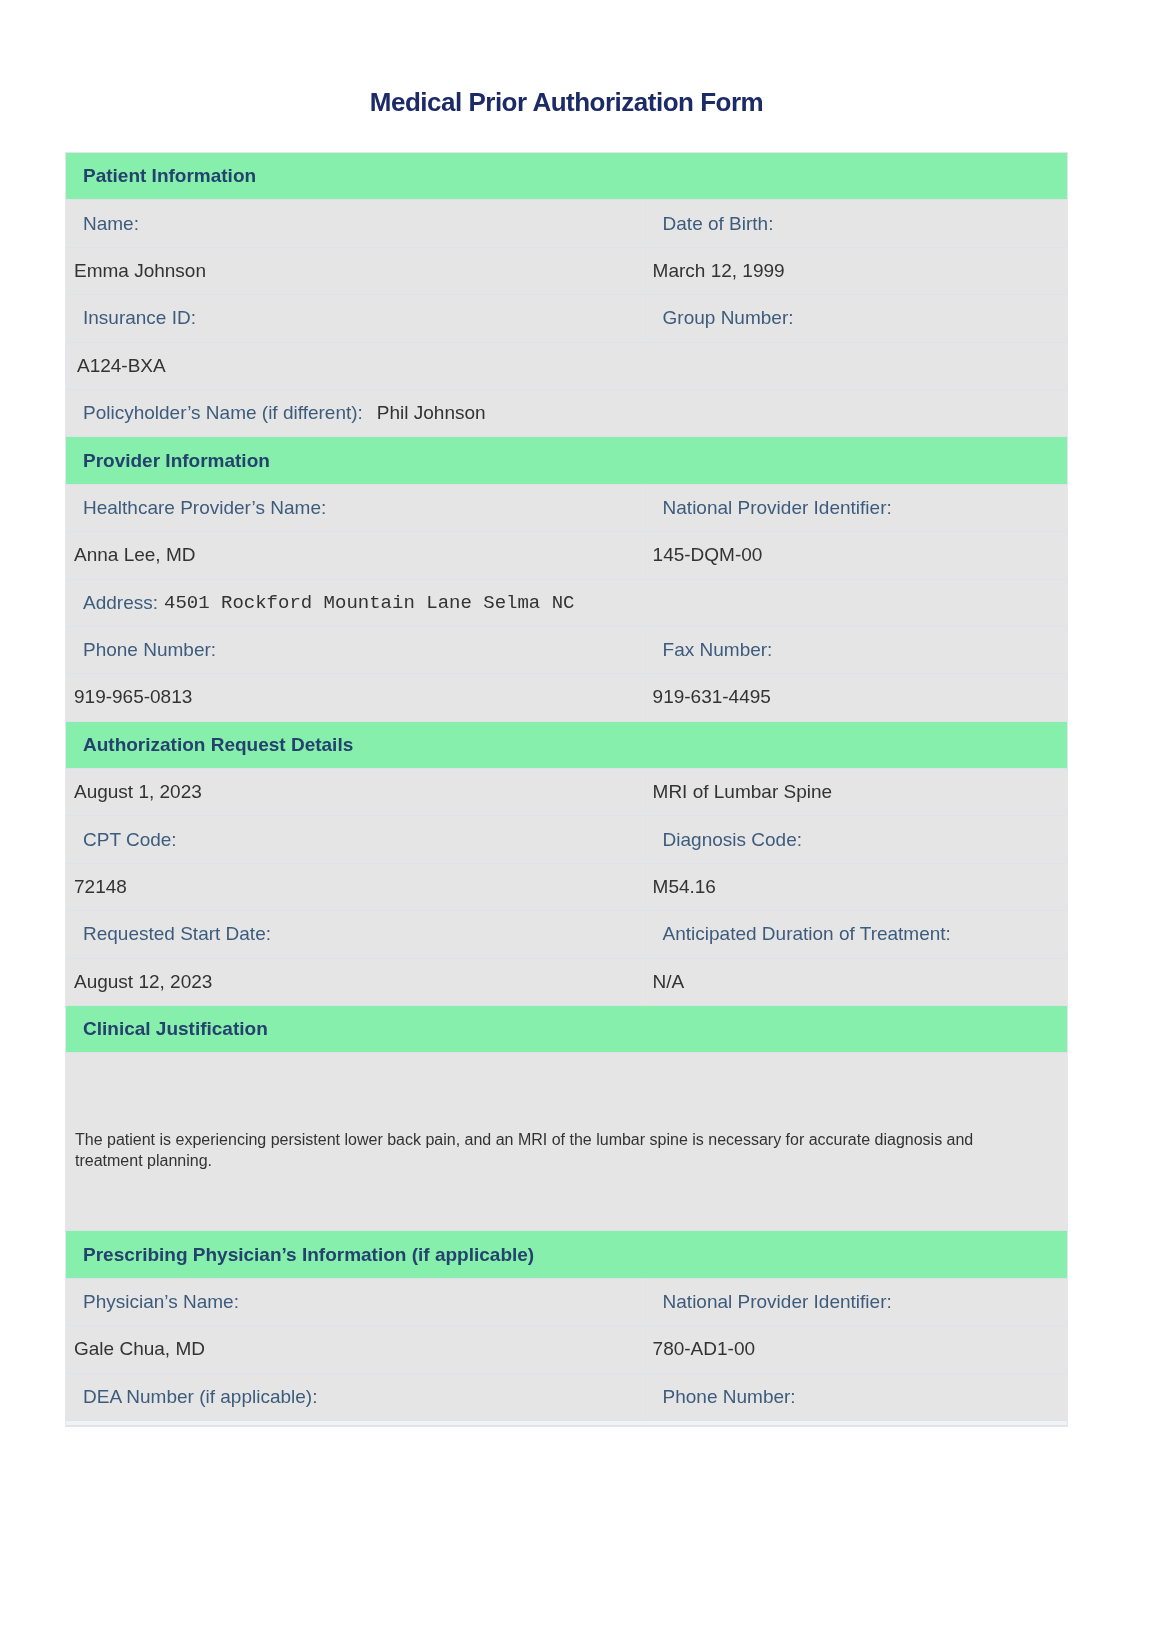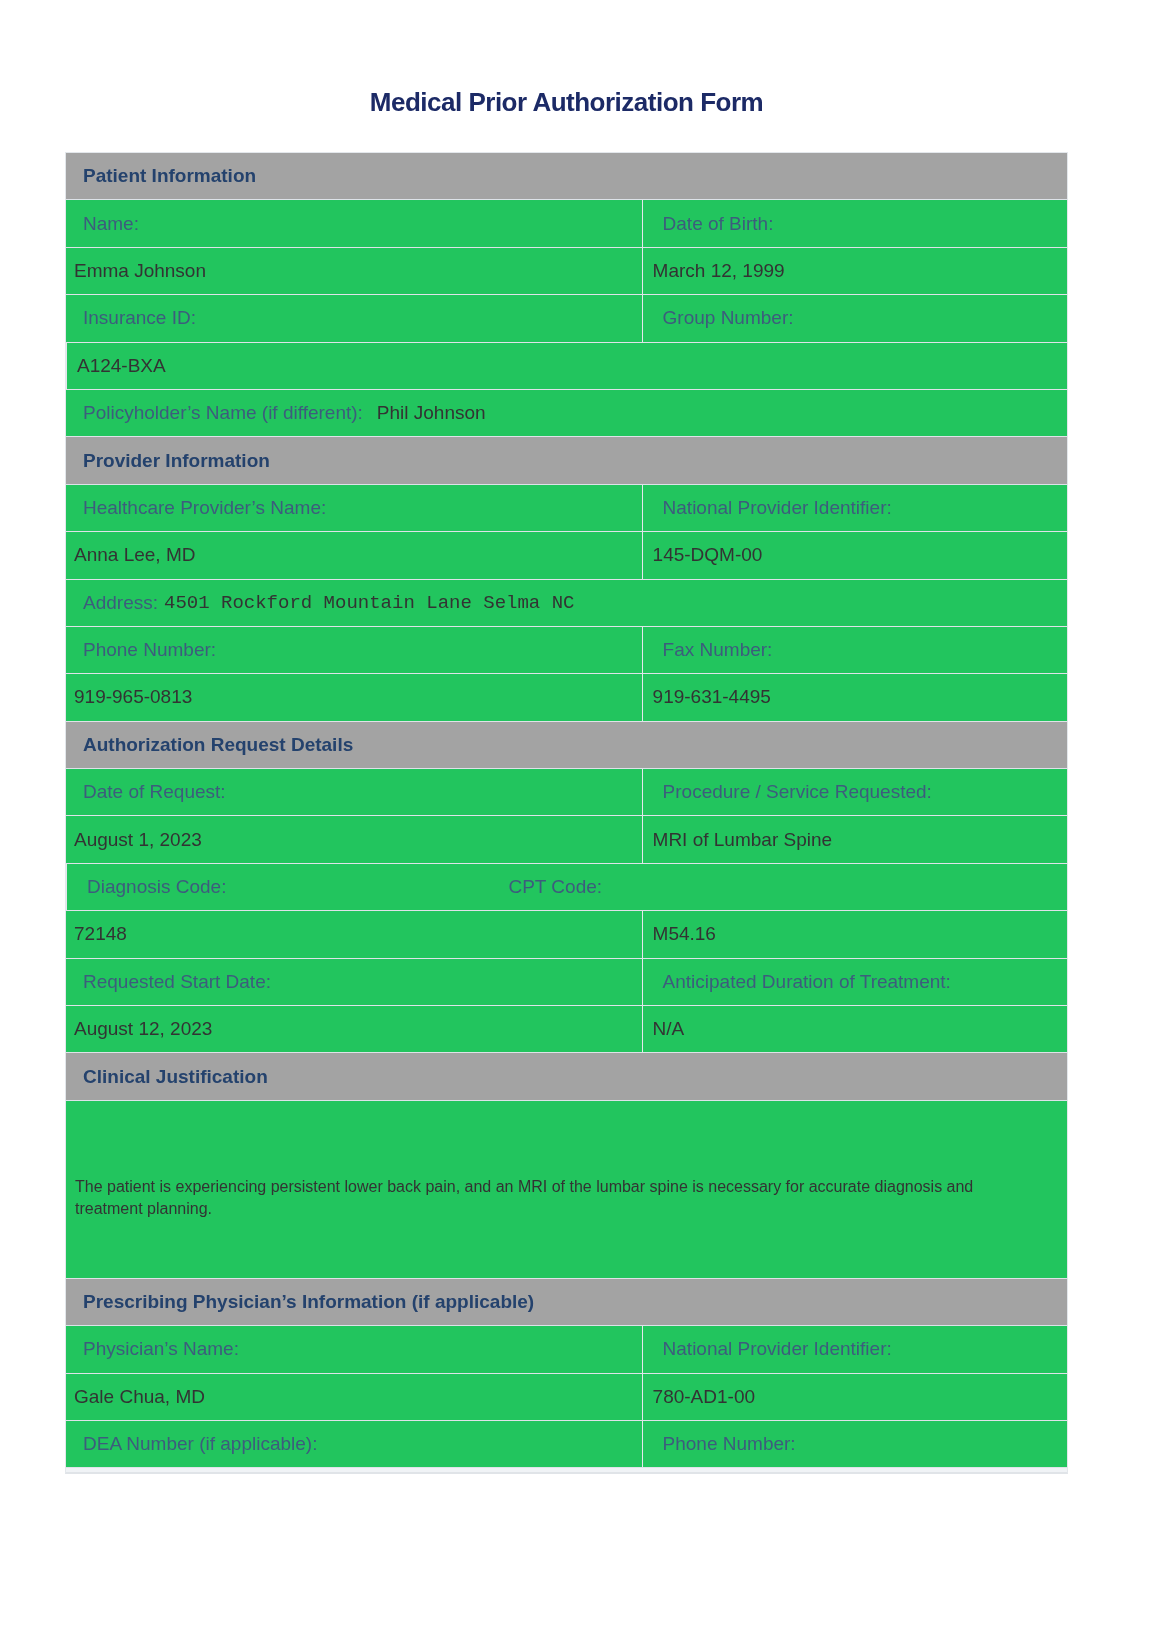--- a/index.html
+++ b/index.html
@@ -31,24 +31,24 @@
   .form-table {
     width: 1003px;
     border: 1px solid #e3e7eb;
     border-bottom: none;
   }
   .row {
     display: flex;
     align-items: stretch;
     height: 47.4px;
     border-bottom: 1px solid #dfe3e8;
-    background: #22c55e;
+    background: #e5e5e5;
   }
   .row.header {
-    background: #a3a3a3;
+    background: #86efac;
     border-bottom: 1px solid #dde2e8;
   }
   .hcell {
     display: flex;
     align-items: center;
     width: 100%;
     padding-left: 17px;
     font-size: 19px;
     font-weight: bold;
     color: #24426d;
@@ -152,30 +152,26 @@
     </div>
     <div class="row two">
       <div class="cell l value">919-965-0813</div>
       <div class="cell r value">919-631-4495</div>
     </div>
 
     <div class="row header">
       <div class="hcell">Authorization Request Details</div>
     </div>
     <div class="row two">
-      <div class="cell l label">Date of Request:</div>
-      <div class="cell r label">Procedure / Service Requested:</div>
-    </div>
-    <div class="row two">
       <div class="cell l value">August 1, 2023</div>
       <div class="cell r value">MRI of Lumbar Spine</div>
     </div>
     <div class="row two">
+      <div class="cell l label">CPT Code:</div>
       <div class="cell r label">Diagnosis Code:</div>
-      <div class="cell l label">CPT Code:</div>
     </div>
     <div class="row two">
       <div class="cell l value">72148</div>
       <div class="cell r value">M54.16</div>
     </div>
     <div class="row two">
       <div class="cell l label">Requested Start Date:</div>
       <div class="cell r label">Anticipated Duration of Treatment:</div>
     </div>
     <div class="row two">

